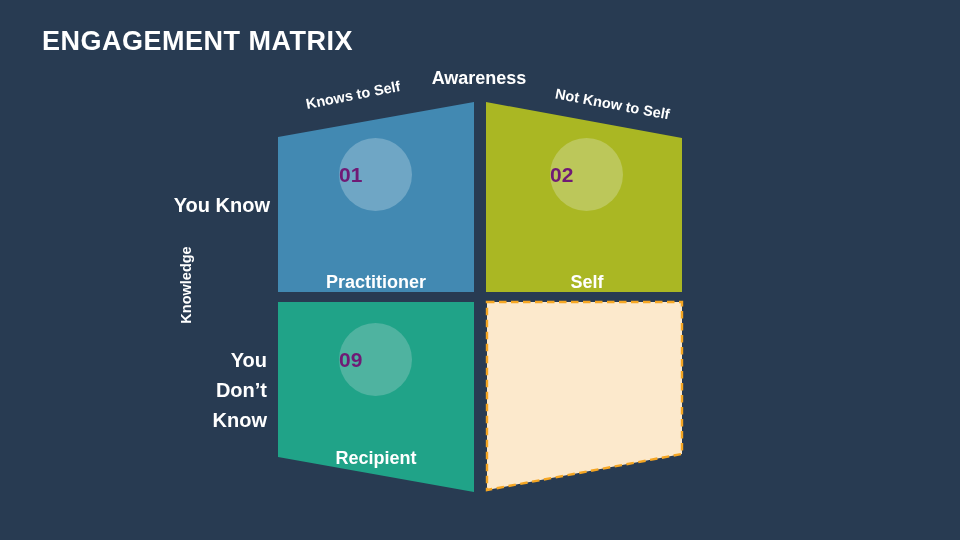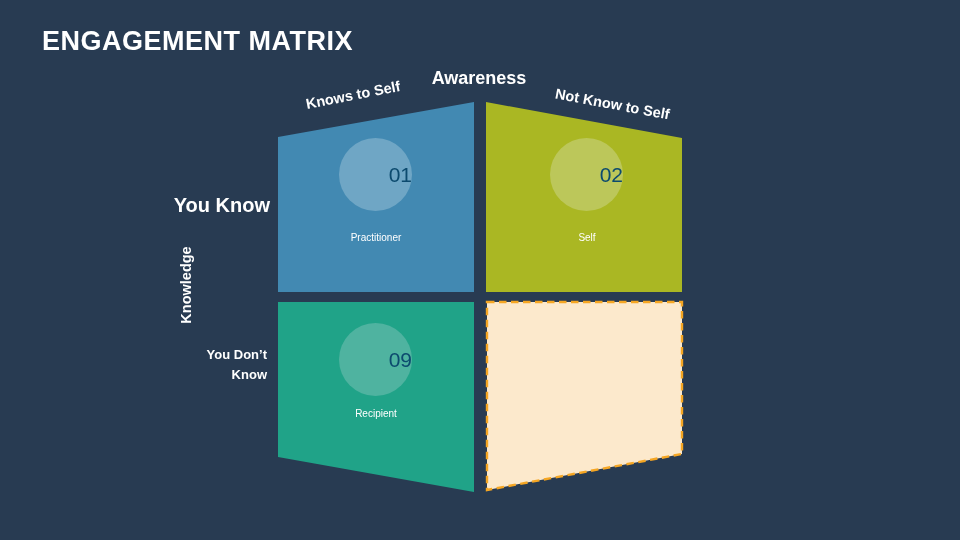--- a/index.html
+++ b/index.html
@@ -12,34 +12,34 @@
   .slide-title {
     position:absolute; left:34px; top:18px; margin:8px;
     color:#FFFFFF; font-size:27px; font-weight:700; letter-spacing:0.5px;
   }
   .axis-lbl { position:absolute; color:#FFFFFF; font-weight:600; }
   .awareness { left:419px; top:68px; width:120px; text-align:center; font-size:18px; font-weight:700; }
   .knows-self { left:298px; top:87px; width:110px; text-align:center; font-size:14.5px; transform:rotate(-11deg); }
   .notknow-self { left:545px; top:96px; width:135px; text-align:center; font-size:14.5px; transform:rotate(10.5deg); }
   .knowledge { left:131px; top:277px; width:110px; text-align:center; font-size:14.5px; font-weight:700; transform:rotate(-90deg); }
   .you-know { left:170px; top:194px; width:100px; text-align:right; font-size:20px; }
-  .you-dont-know { left:183px; top:345px; width:84px; text-align:right; font-size:13px; line-height:1.5; }
+  .you-dont-know { left:183px; top:345px; width:84px; text-align:right; font-size:20px; line-height:1.5; }
   .matrix-svg { position:absolute; left:0; top:0; }
   .circle {
     position:absolute; width:73px; height:73px; border-radius:50%;
-    display:flex; align-items:center; justify-content:flex-end;
-    color:#0c4a6e; font-size:21px; font-weight:400;
+    display:flex; align-items:center; justify-content:flex-start;
+    color:#701a75; font-size:21px; font-weight:700;
   }
   .c1 { background:#6FA6C5; }
   .c2 { background:#BCC75A; }
   .c3 { background:#F2970E; }
   .c4 { background:#4FB3A0; }
   .qlabel {
     position:absolute; width:160px; text-align:center;
-    color:#FFFFFF; font-size:10px; font-weight:400;
+    color:#FFFFFF; font-size:18px; font-weight:700;margin-top:40px;
   }
   .qlabel.dark { color:#3F3F3F; }
 </style>
 </head>
 <body>
 
 <div class="slide">
 
   <h1 class="slide-title">ENGAGEMENT MATRIX</h1>
 

